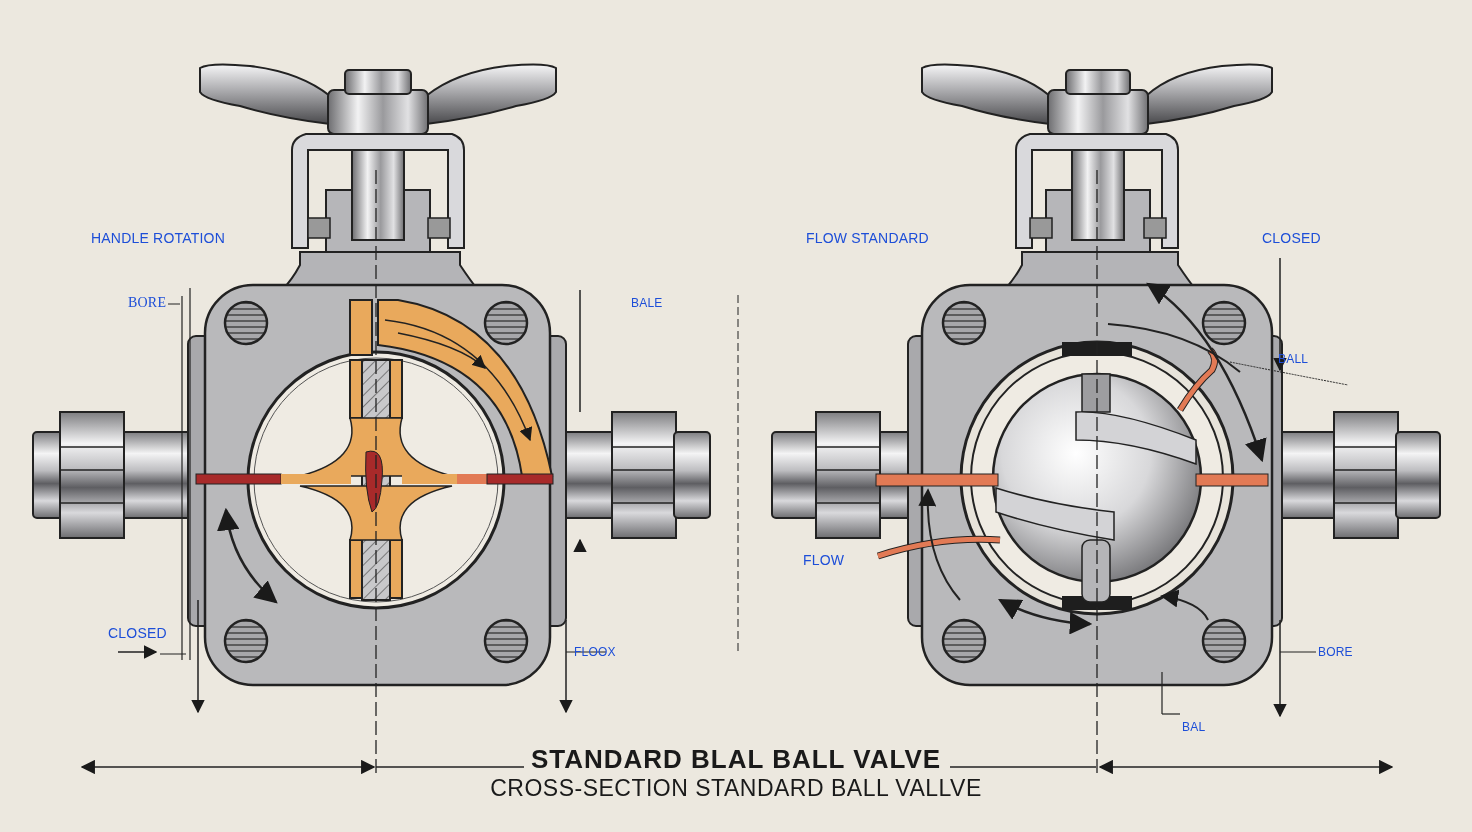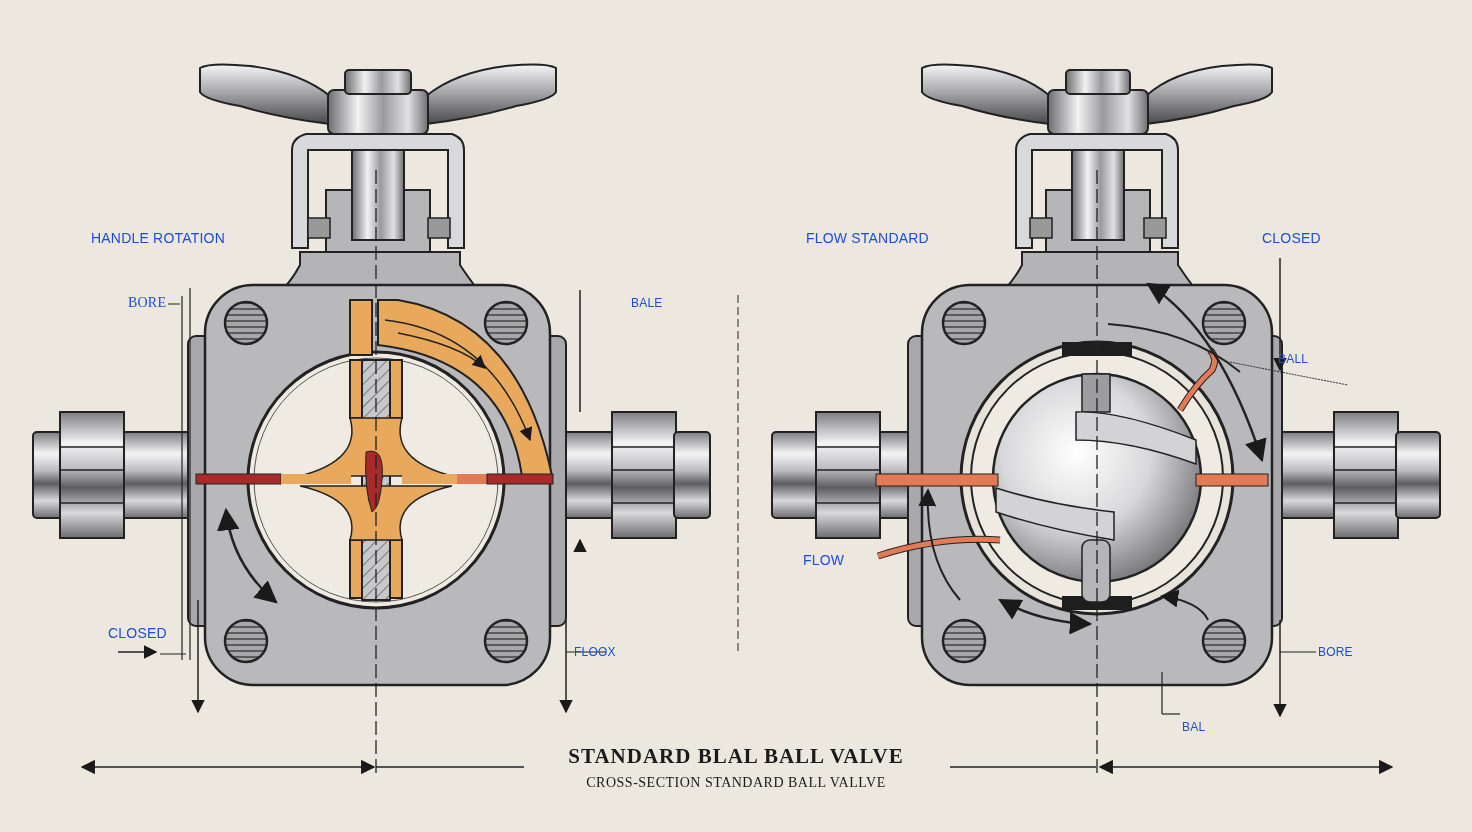--- a/index.html
+++ b/index.html
@@ -1,22 +1,22 @@
 <!DOCTYPE html>
 <html><head>
 <meta charset="utf-8">
 <style>
   html,body{margin:0;padding:0;}
   body{width:1472px;height:832px;background:#ece8df;overflow:hidden;position:relative;font-family:"Liberation Sans","DejaVu Sans",sans-serif;color:#1a1a1a;}
   svg.diagram{position:absolute;left:0;top:0;width:1472px;height:832px;}
   .lbl{position:absolute;font-size:14px;letter-spacing:0.2px;white-space:nowrap;color:#1d4ed8;}
   .lbl.small{font-size:12px;}
   .title{position:absolute;left:0;width:1472px;text-align:center;white-space:nowrap;}
-  .title.main{top:744px;font-size:21px;font-weight:bold;letter-spacing:1px;font-family:Liberation Serif, serif;}
-  .title.sub{top:775px;font-size:14px;letter-spacing:0.5px;font-family:Liberation Serif, serif;}
+  .title.main{top:744px;font-size:26px;font-weight:bold;letter-spacing:1px;}
+  .title.sub{top:775px;font-size:23px;letter-spacing:0.5px;}
 </style>
 </head>
 <body>
 
 <svg class="diagram" viewBox="0 0 1472 832" xmlns="http://www.w3.org/2000/svg">
   <defs>
     <linearGradient id="metalV" x1="0" y1="0" x2="0" y2="1">
       <stop offset="0" stop-color="#7d7d80"></stop>
       <stop offset="0.25" stop-color="#f4f4f5"></stop>
       <stop offset="0.45" stop-color="#bdbdc0"></stop>

